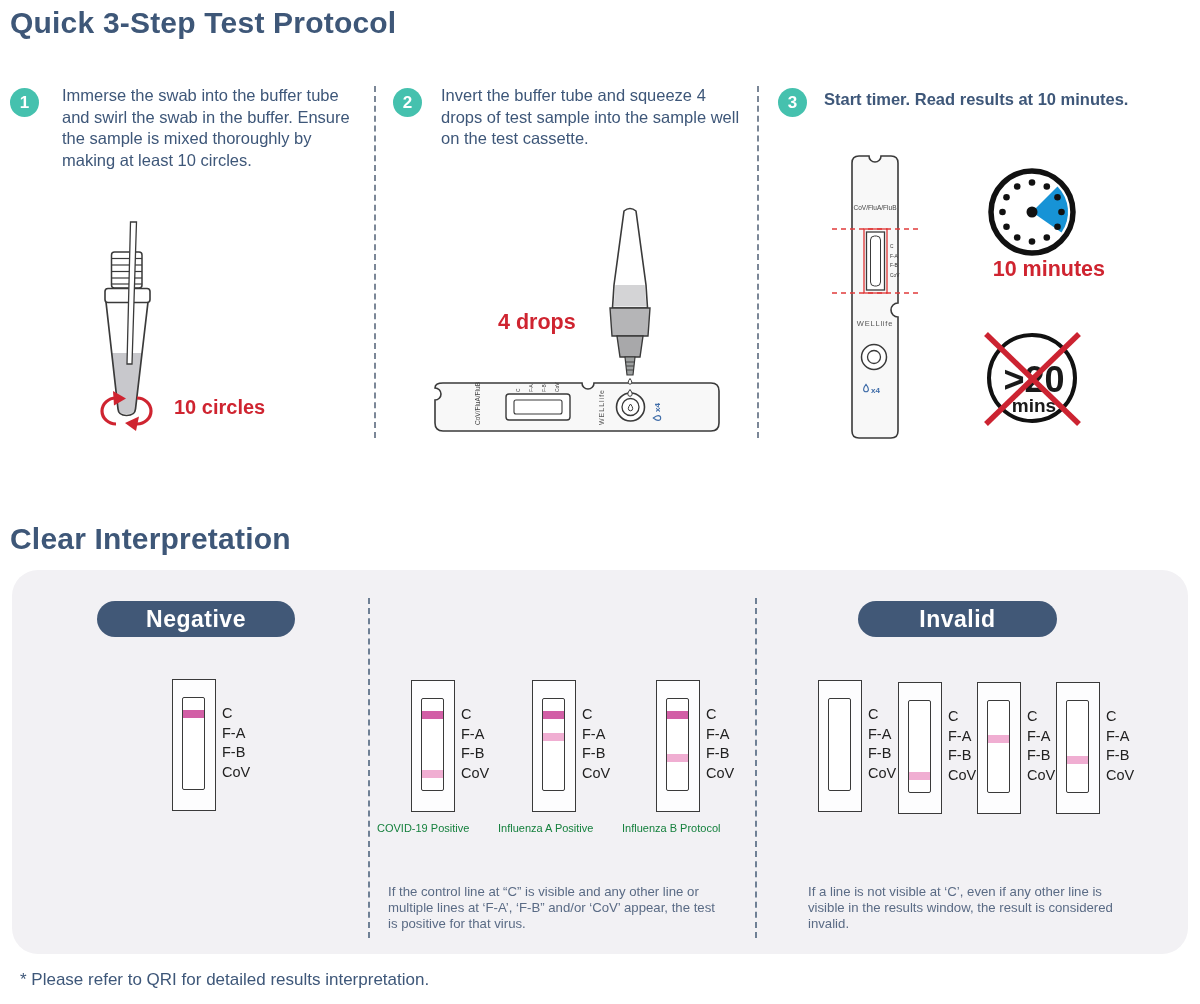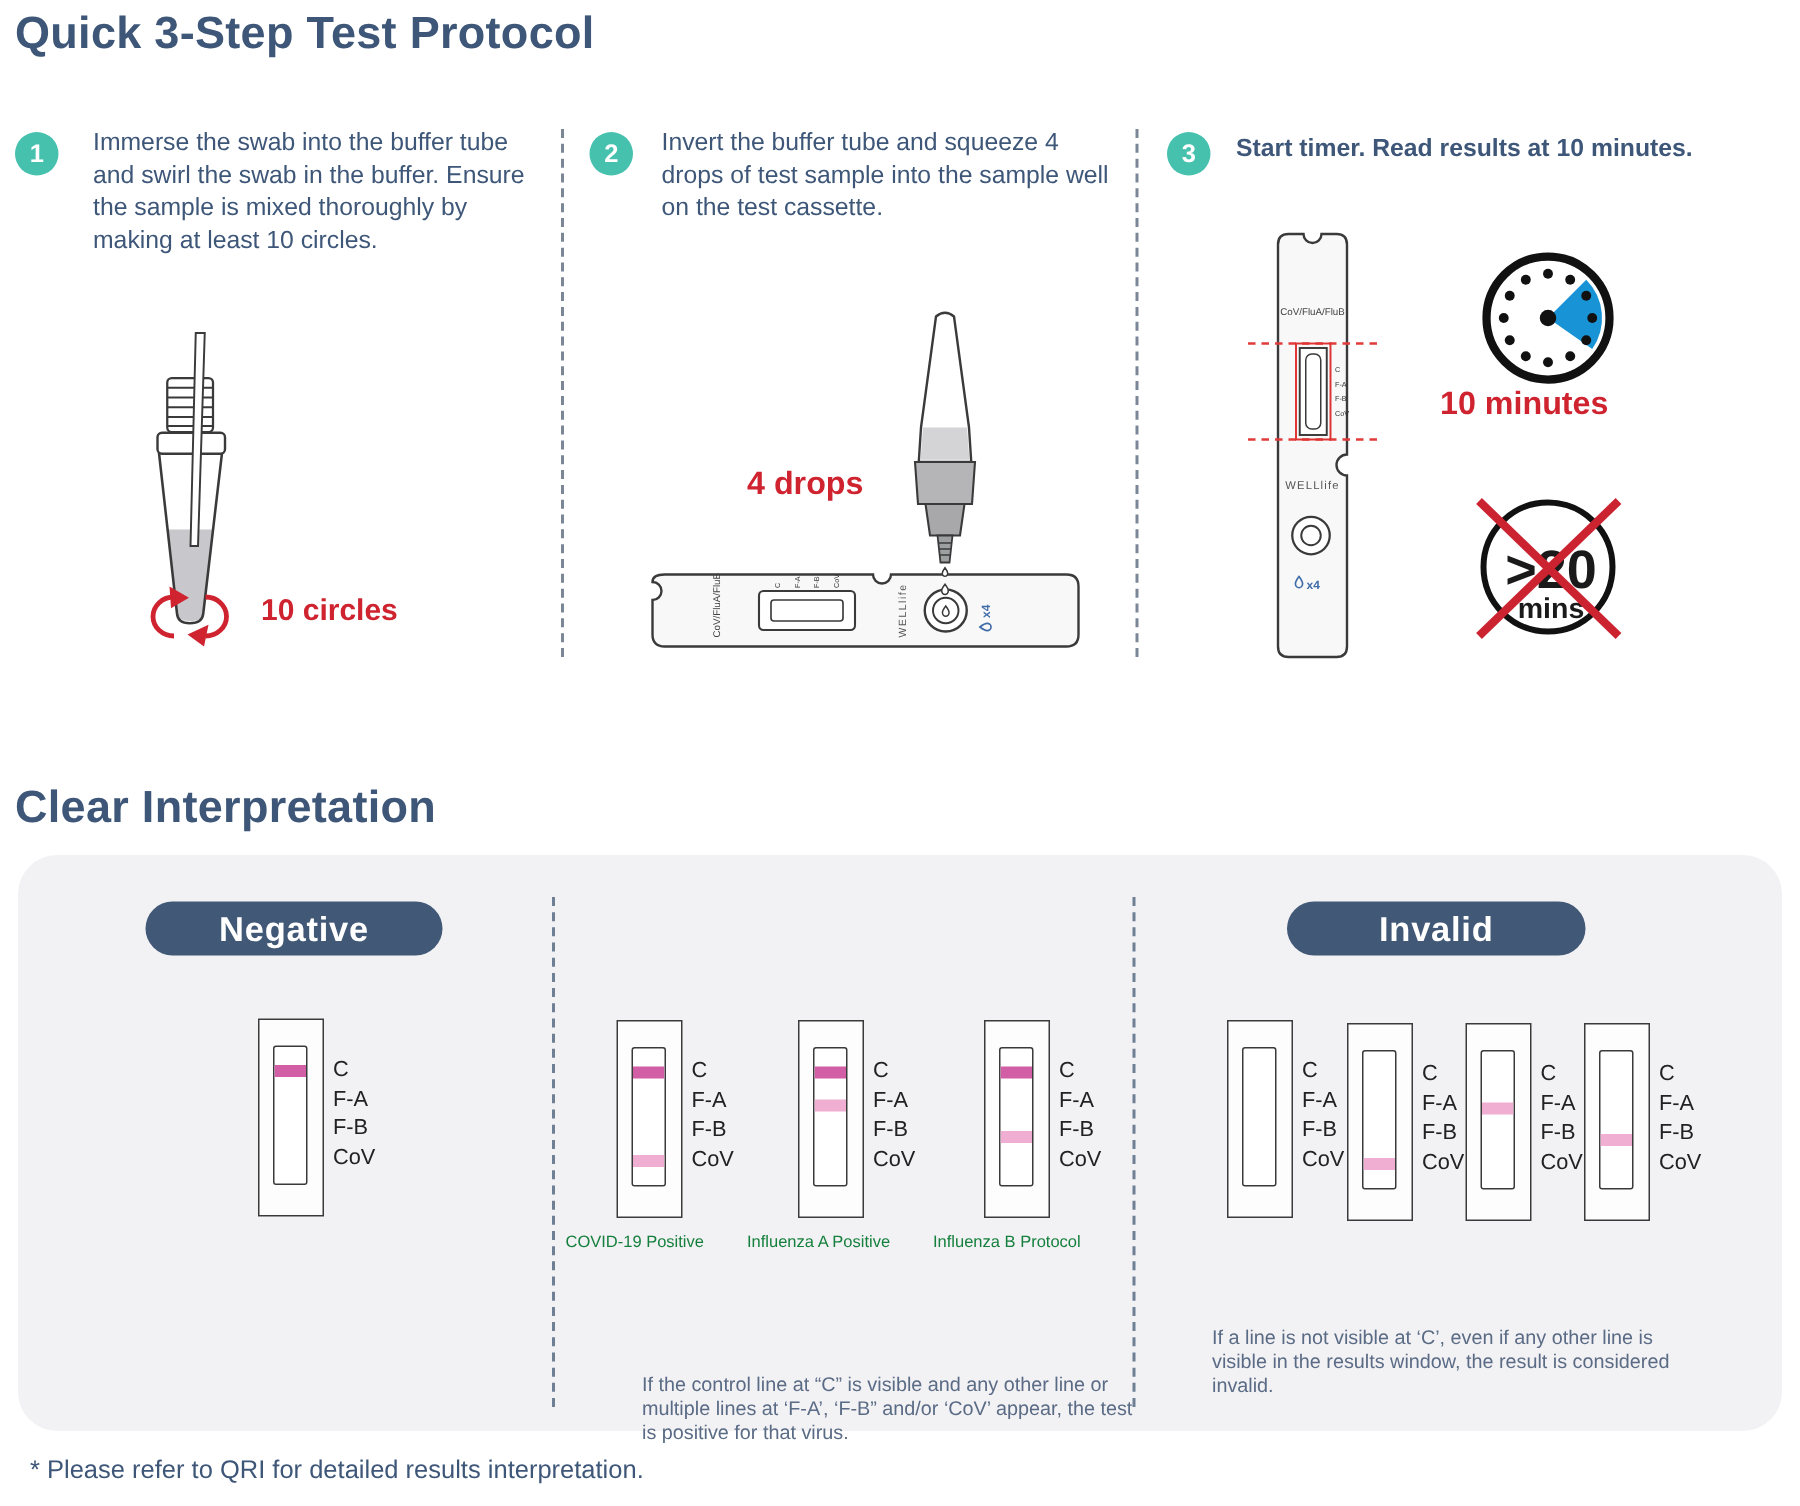--- a/index.html
+++ b/index.html
@@ -146,21 +146,21 @@
         <circle cx="21.5" cy="61.8" r="3.3"></circle>
       <circle cx="17.5" cy="47" r="3.3"></circle>
         <circle cx="21.5" cy="32.2" r="3.3"></circle>
         <circle cx="32.2" cy="21.5" r="3.3"></circle>
       <circle cx="47" cy="17.5" r="3.3"></circle>
         <circle cx="61.8" cy="21.5" r="3.3"></circle>
         <circle cx="72.5" cy="32.2" r="3.3"></circle>
     </g>
     <circle cx="47" cy="47" r="5.5" fill="#111111"></circle>
   </svg>
-  <div class="abs red-caption" style="left:960px;top:257px;width:145px;text-align:left;font-size:21.5px;">10 minutes</div>
+  <div class="abs red-caption" style="left:960px;top:257px;width:145px;text-align:right;font-size:21.5px;">10 minutes</div>
 
   <svg class="abs" style="left:976px;top:327px;" width="112" height="102" viewBox="0 0 112 102">
     <circle cx="56" cy="51" r="43" fill="#ffffff" stroke="#111111" stroke-width="4"></circle>
     <text x="58" y="65" text-anchor="middle" font-size="36" font-weight="bold" fill="#1a1a1a">&gt;20</text>
     <text x="58" y="85" text-anchor="middle" font-size="19" font-weight="bold" fill="#1a1a1a">mins</text>
     <g stroke="#cc2331" stroke-width="5.5">
       <line x1="10" y1="7" x2="103" y2="97"></line>
       <line x1="103" y1="7" x2="10" y2="97"></line>
     </g>
   </svg>
@@ -263,17 +263,17 @@
         <div>F-A</div>
         <div>F-B</div>
         <div>CoV</div>
       </div>
     </div>
 
   <div class="abs pos-caption" style="left:377px;top:818px;width:113px;">COVID-19 Positive</div>
   <div class="abs pos-caption" style="left:498px;top:818px;width:113px;">Influenza A Positive</div>
   <div class="abs pos-caption" style="left:622px;top:818px;width:113px;">Influenza B Protocol</div>
 
-  <div class="abs note" style="left:428px;top:884px;width:328px;margin-top:31px;">If the control line at “C” is visible and any other line or multiple lines at ‘F-A’, ‘F-B” and/or ‘CoV’ appear, the test is positive for that virus.</div>
+  <div class="abs note" style="left:388px;top:884px;width:328px;">If the control line at “C” is visible and any other line or multiple lines at ‘F-A’, ‘F-B” and/or ‘CoV’ appear, the test is positive for that virus.</div>
   <div class="abs foot" style="left:20px;top:970px;">* Please refer to QRI for detailed results interpretation.</div>
 
   <div class="abs note" style="left:808px;top:884px;width:334px;">If a line is not visible at ‘C’, even if any other line is visible in the results window, the result is considered invalid.</div>
 </div>
 
 </body></html>

